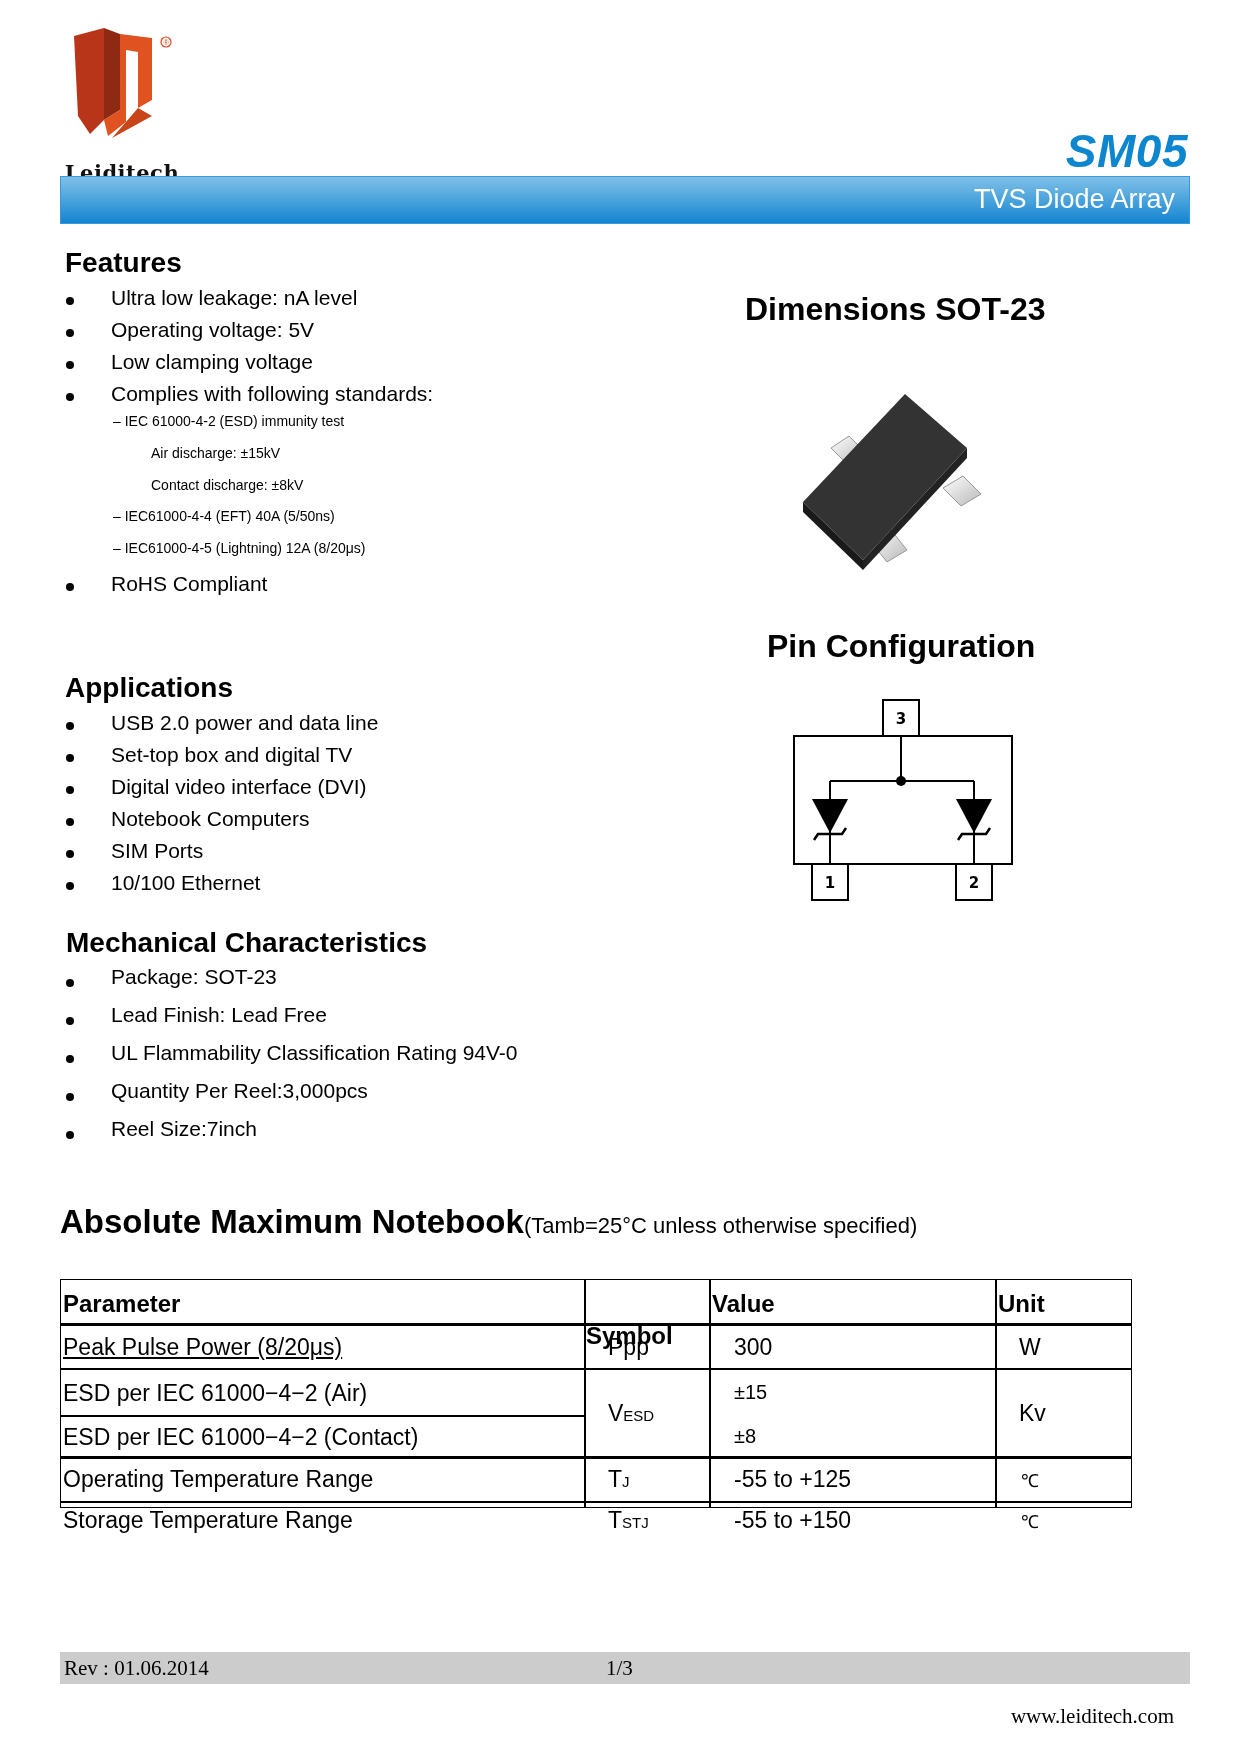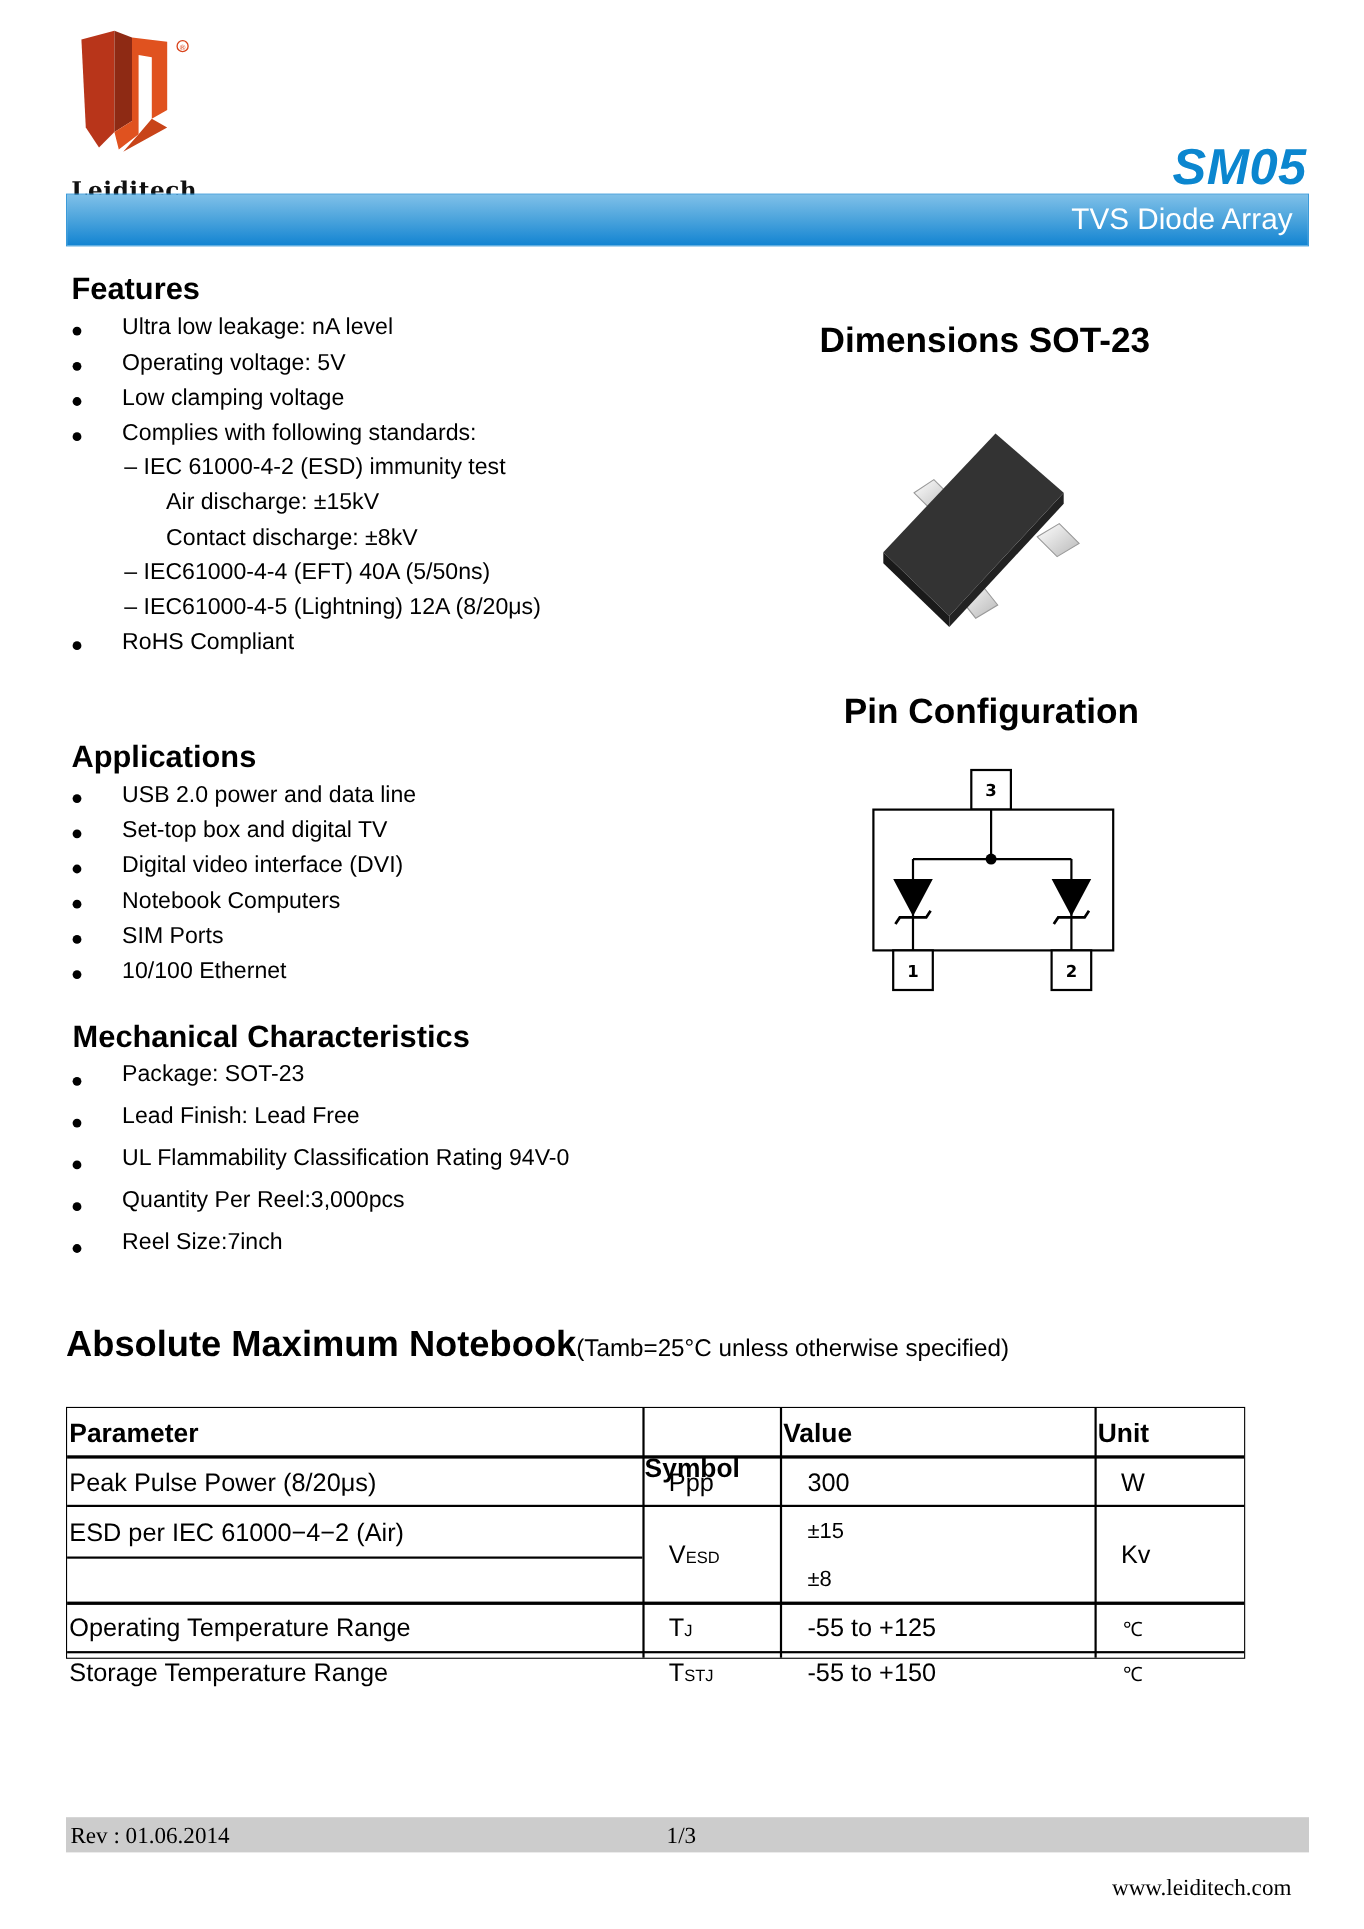--- a/index.html
+++ b/index.html
@@ -15,21 +15,21 @@
             background: linear-gradient(to bottom, #7fc0e8 0%, #4aa3dc 50%, #1384d2 100%);
             border: 1px solid #3a9ad9; box-sizing: border-box; }
   .banner-text { position: absolute; right: 14px; top: 7px; font-size: 27px; color: #ffffff; }
 
   h2.sec { margin: 0; position: absolute; font-size: 28px; font-weight: bold; }
   ul.blist { list-style: none; margin: 0; padding: 0; position: absolute; }
   ul.blist li { position: relative; font-size: 21px; white-space: nowrap; }
   .bullet { position: absolute; left: 0; width: 8px; height: 8px; border-radius: 50%; background: #000; }
   .btext { position: absolute; left: 45px; top: 0; }
 
-  .sub { position: absolute; font-size: 21px; white-space: nowrap; }
+  .sub { position: absolute; font-size: 14px; white-space: nowrap; }
 
   .right-h { position: absolute; font-size: 32px; font-weight: bold; white-space: nowrap; }
 
   
   .tbl { position: absolute; left: 60px; top: 1279px; width: 1072px; height: 229px; border: 1.5px solid #000; box-sizing: border-box; }
   .hl { position: absolute; left: 0; right: 0; background: #000; }
   .vl { position: absolute; top: 0; bottom: 0; width: 1.5px; background: #000; }
   .cell { position: absolute; font-size: 23px; white-space: nowrap; }
   .cell.h { font-weight: bold; font-size: 24px; }
   .smallsub { font-size: 15px; }
@@ -195,26 +195,27 @@
 
   <div class="vl" style="left:523px;"></div>
   <div class="vl" style="left:648px;"></div>
   <div class="vl" style="left:934px;"></div>
 
   <div class="cell h" style="left:2px; top:10px;">Parameter</div>
   <div class="cell h" style="left:525px; top:10px;margin-top:32px;">Symbol</div>
   <div class="cell h" style="left:651px; top:10px;">Value</div>
   <div class="cell h" style="left:937px; top:10px;">Unit</div>
 
-  <div class="cell" style="left:2px; top:54px;">Peak Pulse Power (8/20μs)</div>
+  <div class="cell" style="left:2px; top:54px;text-decoration:underline;">Peak Pulse Power (8/20μs)</div>
   <div class="cell" style="left:547px; top:54px;">Ppp</div>
   <div class="cell" style="left:673px; top:54px;">300</div>
   <div class="cell" style="left:958px; top:54px;">W</div>
 
   <div class="cell" style="left:2px; top:100px;">ESD per IEC 61000−4−2 (Air)</div>
+  <div class="cell" style="left:2px; top:144px;">ESD per IEC 61000−4−2 (Contact)</div>
   <div class="cell" style="left:547px; top:120px;"><span>V</span><span class="smallsub">ESD</span></div>
   <div class="cell" style="left:673px; top:101px; font-size:20px;">±15</div>
   <div class="cell" style="left:673px; top:145px; font-size:20px;">±8</div>
   <div class="cell" style="left:958px; top:120px;">Kv</div>
 
   <div class="cell" style="left:2px; top:186px;">Operating Temperature Range</div>
   <div class="cell" style="left:547px; top:186px;"><span>T</span><span class="smallsub">J</span></div>
   <div class="cell" style="left:673px; top:186px;">-55 to +125</div>
   <div class="cell" style="left:960px; top:188px; font-size:18px;">℃</div>
 

